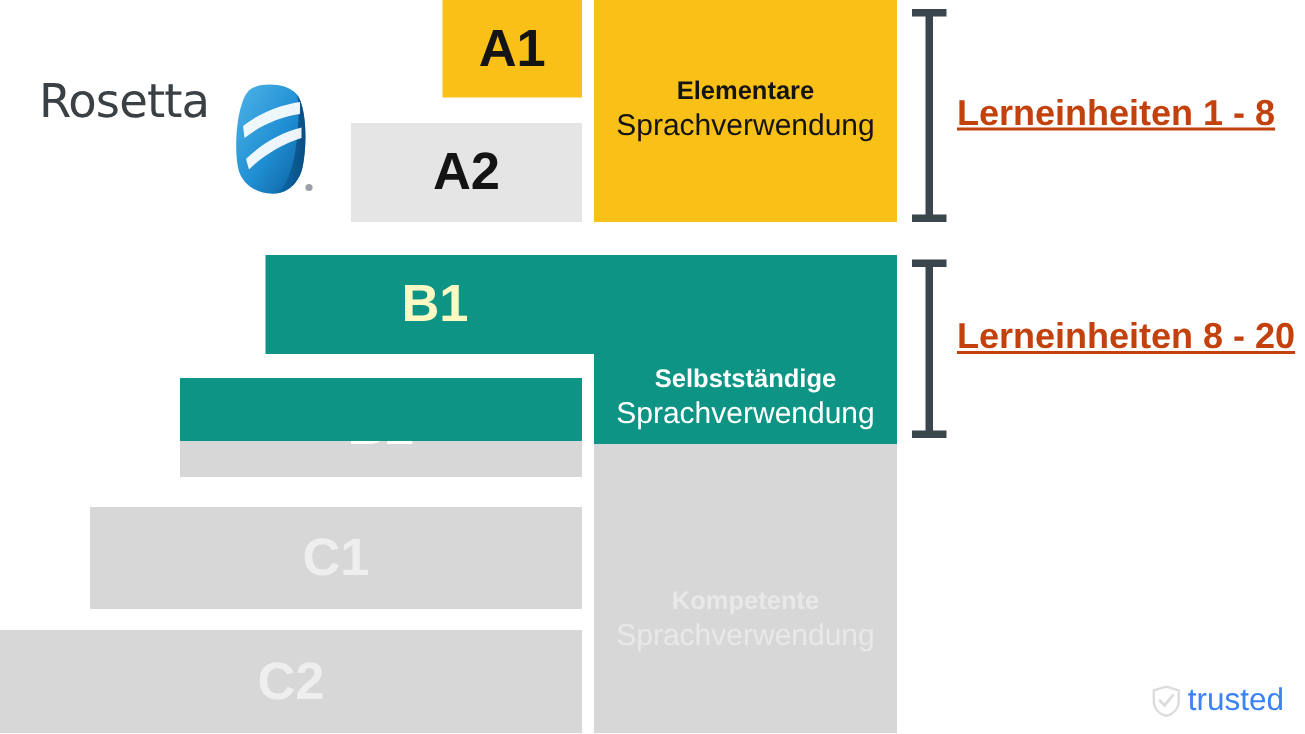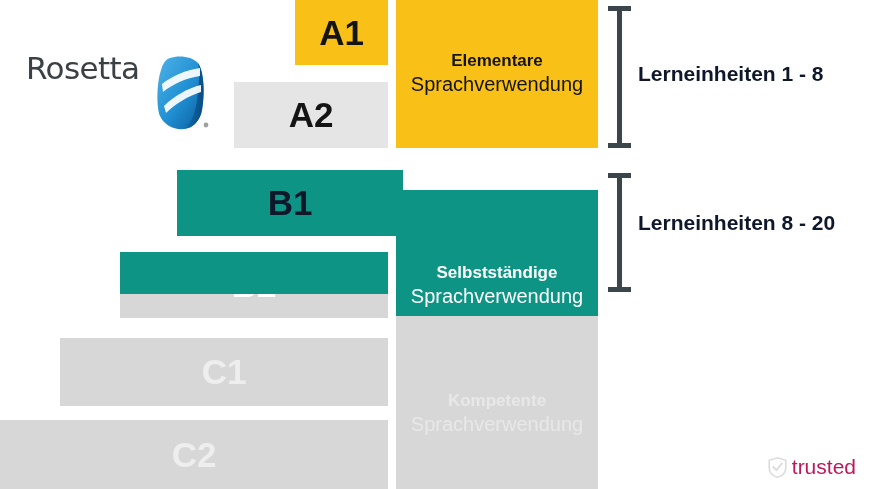--- a/index.html
+++ b/index.html
@@ -88,21 +88,21 @@
     left: 234px; top: 82px; width: 154px; height: 66px;
     background: #e5e5e5;
     color: #141414;
     font-size: 35px;
   }
 
   
   #row-b1 {
     left: 177px; top: 170px; width: 226px; height: 66px;
     background: #0d9484;
-    color: #0f172a;
+    color: #fef9c3;
     font-size: 35px;
   }
   #row-b2 {
     left: 120px; top: 252px; width: 268px; height: 66px;
     background: #d7d7d7;
     color: #ffffff;
     font-size: 35px;
     overflow: hidden;
   }
   #row-b2-fill {
@@ -151,21 +151,20 @@
   #desc-a {
     left: 396px; top: 0px; width: 202px; height: 148px;
     background: #f9c018;
     color: #141414;
   }
   #desc-b {
     left: 396px; top: 170px; width: 202px; height: 191px;
     background: #d7d7d7;
     color: #ffffff;
     overflow: hidden;
-    margin-top: 20px;
   }
   #desc-b-fill {
     position: absolute;
     left: 0; top: 0; right: 0;
     height: 126px;
     background: #0d9484;
   }
   #desc-b-text {
     position: relative;
     z-index: 2;
@@ -197,25 +196,26 @@
     background: #3a454c;
   }
   .bracket .cap-top { top: 0; }
   .bracket .cap-bot { bottom: 0; }
 
   #bracket-1 { left: 607px; top: 6px; height: 142px; }
   #bracket-2 { left: 607px; top: 173px; height: 119px; }
 
   .unit-label {
     position: absolute;
-    font-size: 21px;
+    font-size: 24px;
     font-weight: bold;
-    color: #0f172a;
+    color: #c2410c;
     white-space: nowrap;
     font-family: "Liberation Sans", sans-serif;
+    text-decoration: underline;
   }
   #unit-label-1 { left: 638px; top: 62px; }
   #unit-label-2 { left: 638px; top: 211px; }
 
   
   #trusted {
     position: absolute;
     right: 14px;
     bottom: 10px;
     display: flex;
@@ -223,21 +223,21 @@
     gap: 5px;
     opacity: 1;
   }
   #trusted-icon {
     width: 19px;
     height: 21px;
     display: block;
   }
   #trusted-text {
     font-size: 21px;
-    color: #be185d;
+    color: #3b82f6;
     font-family: "Liberation Sans", sans-serif;
     letter-spacing: 0px;
   }
 </style>
 </head>
 <body>
 
 <div id="stage">
 
   <div id="logo">

